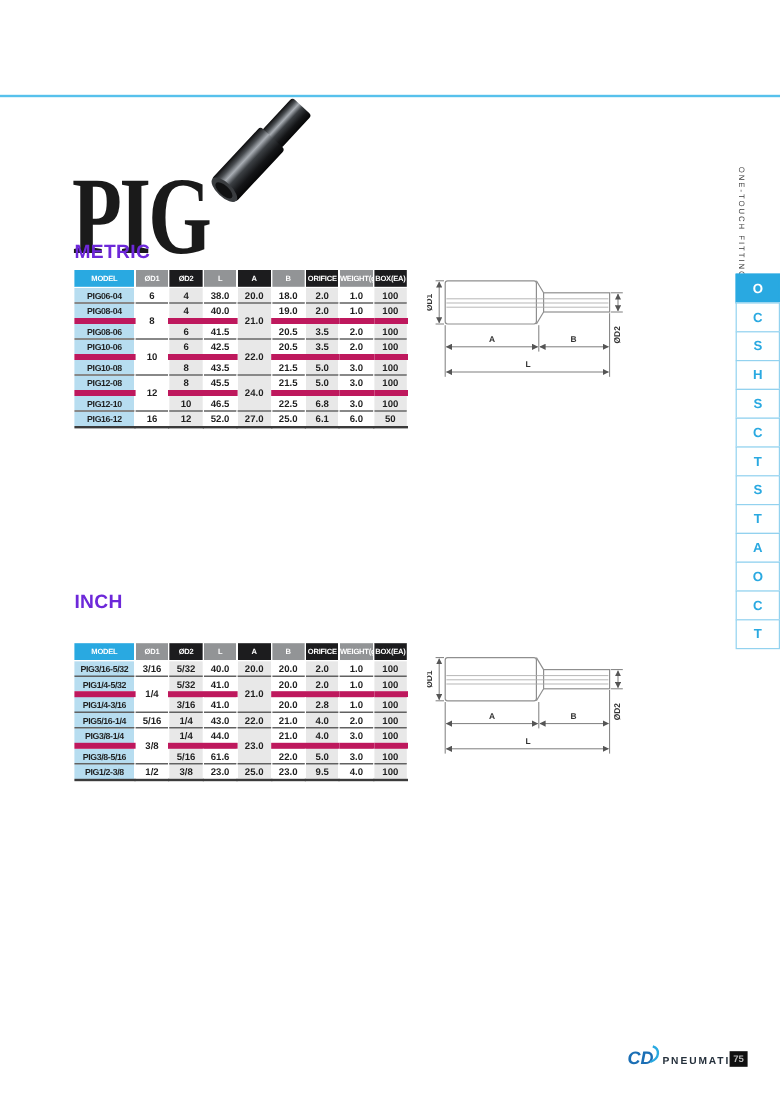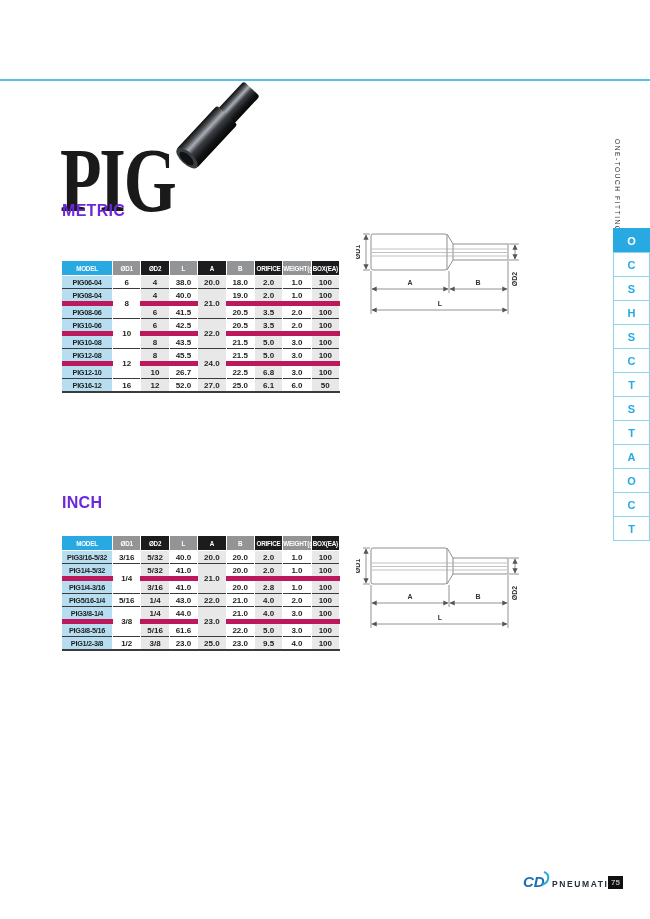--- a/index.html
+++ b/index.html
@@ -18,21 +18,21 @@
   .photo{position:absolute;left:170px;top:76px;}
 
   
   .sec-title{position:absolute;font-size:16px;font-weight:bold;color:#6d28d9;letter-spacing:.3px;margin:0;}
   #t-metric{left:62px;top:202px;}
   #t-inch{left:62px;top:494px;}
 
   
   table.spec{position:absolute;left:62px;border-collapse:collapse;table-layout:fixed;width:278px;
              border-bottom:2px solid #3b3b3b;}
-  #table-metric{top:225px;margin-top:36px;}
+  #table-metric{top:225px;}
   #table-inch{top:536px;}
   table.spec th{height:14px;padding:0;font-size:6.3px;letter-spacing:-.2px;font-weight:bold;color:#fff;
                 text-align:center;border-right:1px solid #fff;border-bottom:1px solid #fff;overflow:hidden;white-space:nowrap;}
   table.spec td{height:12px;padding:0;font-size:8px;font-weight:bold;color:#1f1f1f;text-align:center;
                 border-right:1px solid #fff;overflow:hidden;white-space:nowrap;}
   table.spec .h0{width:50px;background:#29a9e1;}
   table.spec .h1,table.spec .h3,table.spec .h5,table.spec .h7{background:#929496;}
   table.spec .h2,table.spec .h4,table.spec .h6,table.spec .h8{background:#1c1c1e;}
   table.spec td.c0{background:#b7ddf0;font-size:7.3px;letter-spacing:-.3px;}
   table.spec td.c2,table.spec td.c4,table.spec td.c6,table.spec td.c8{background:#e8e8e8;}
@@ -180,21 +180,21 @@
           <td class="c3">45.5</td>
           <td rowspan="2" class="c4">24.0</td>
           <td class="c5">21.5</td>
           <td class="c6">5.0</td>
           <td class="c7">3.0</td>
           <td class="c8">100</td>
         </tr>
         <tr class="sub">
           <td class="c0">PIG12-10</td>
           <td class="c2">10</td>
-          <td class="c3">26.7</td>
+          <td class="c3">46.5</td>
           <td class="c5">22.5</td>
           <td class="c6">6.8</td>
           <td class="c7">3.0</td>
           <td class="c8">100</td>
         </tr>
         <tr class="gs">
           <td class="c0">PIG16-12</td>
           <td class="c1">16</td>
           <td class="c2">12</td>
           <td class="c3">52.0</td>

